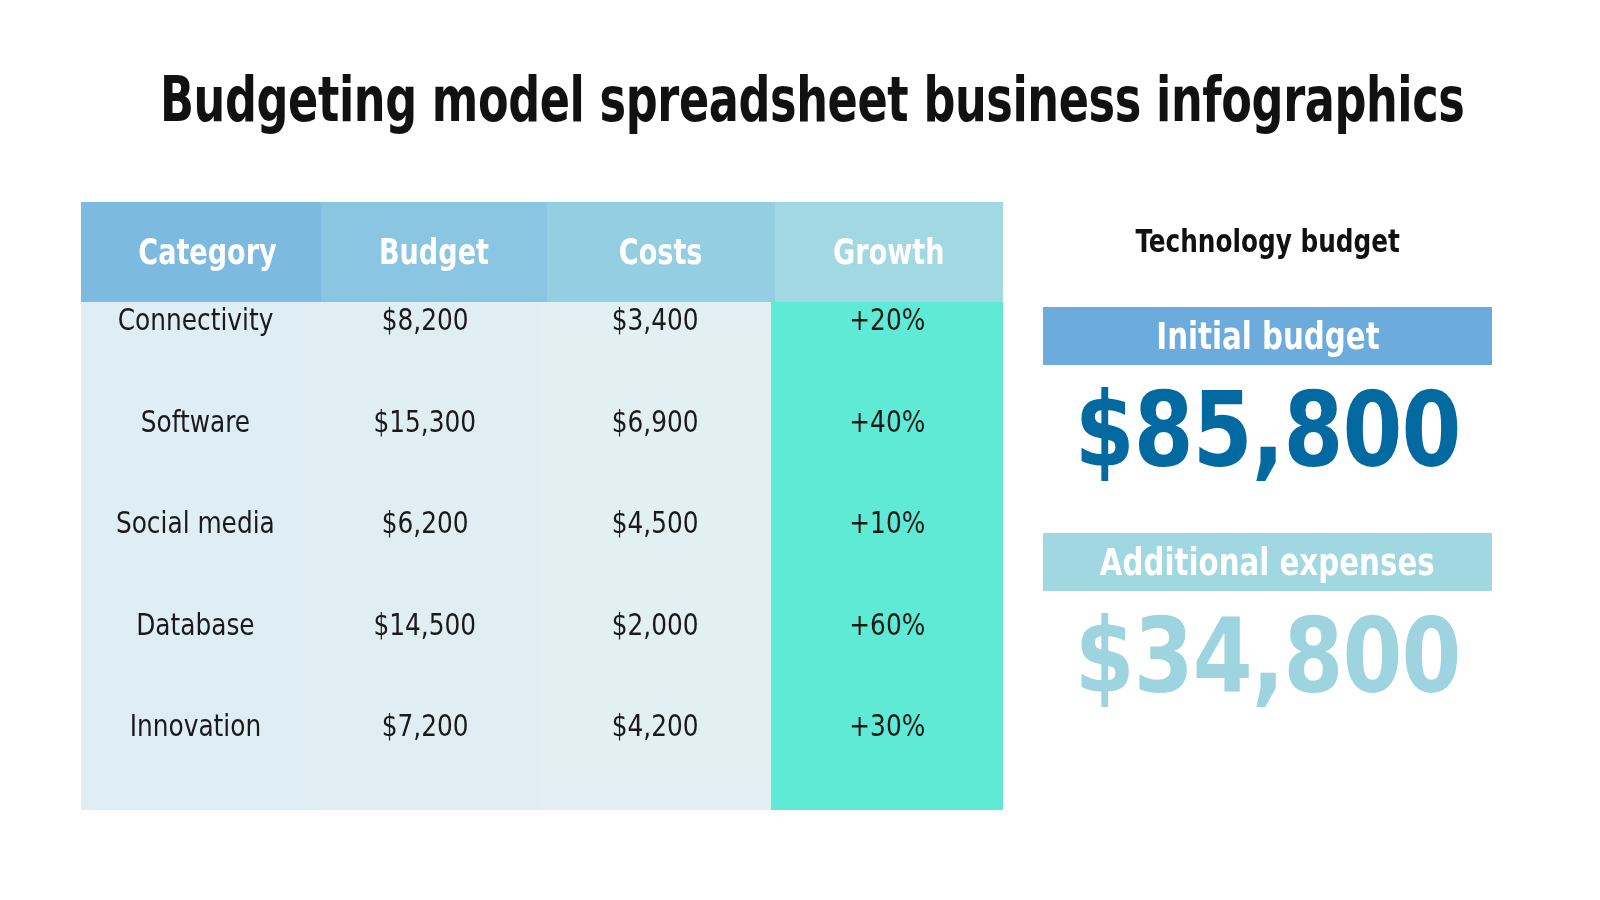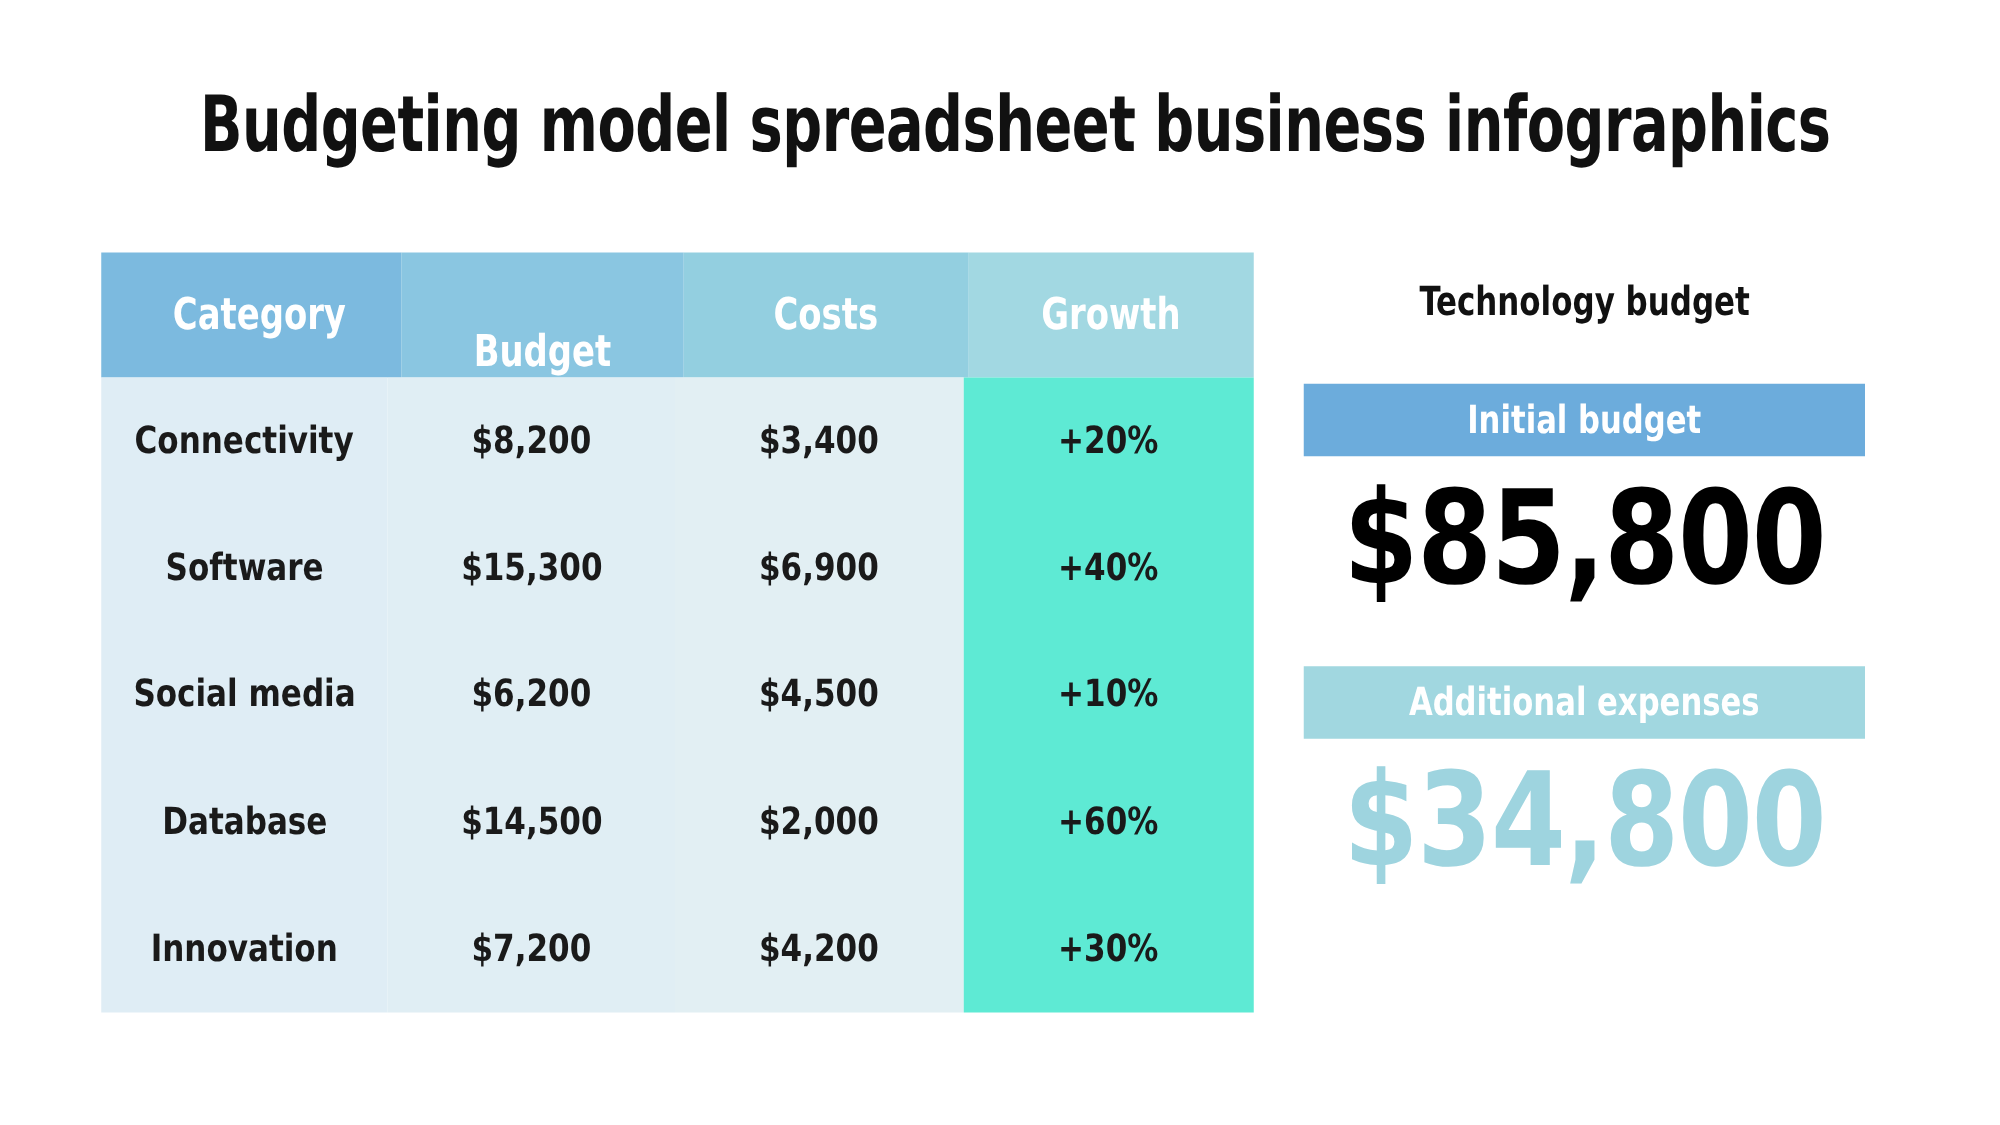--- a/index.html
+++ b/index.html
@@ -62,46 +62,45 @@
     font-weight: 700;
     font-size: 35px;
     letter-spacing: 0px;
     transform: none;
   }
   .th-cell span {
     display: inline-block;
     transform: scaleX(0.86);
   }
   .th-c0 { width: 229px; background: #7CBADF; padding-left: 14px; }
-  .th-c1 { width: 230px; background: #8AC6E1; align-items: flex-end; }
+  .th-c1 { width: 230px; background: #8AC6E1; }
   .th-c2 { width: 231px; background: #93CFE0; }
   .th-c3 { width: 232px; background: #A2D8E2; }
 
   .table-body {
     display: flex;
     width: 100%;
     height: 508px;
   }
   .body-col {
     display: flex;
     flex-direction: column;
   }
   .bc0 { width: 229px; background: #DFEDF5; }
   .bc1 { width: 230px; background: #E0EEF4; }
   .bc2 { width: 231px; background: #E2EFF3; }
   .bc3 { width: 232px; background: #5eead4; }
 
   .td-cell {
     flex: 1 1 0;
     display: flex;
-    align-items: center;
     justify-content: center;
     color: #1a1a1a;
     font-family: "Liberation Sans Narrow", "DejaVu Sans Condensed", "Liberation Sans", sans-serif;
-    font-weight: 700;
+    font-weight: 400;
     font-size: 30px;
   }
   .td-cell span {
     display: inline-block;
     transform: scaleX(0.92);
     white-space: nowrap;
   }
 
   
   #tech-budget-panel {
@@ -124,39 +123,39 @@
 
   .stat-band {
     width: 449px;
     height: 58px;
     display: flex;
     align-items: center;
     justify-content: center;
     color: #ffffff;
     font-family: "Liberation Sans Narrow", "DejaVu Sans Condensed", "Liberation Sans", sans-serif;
     font-weight: 700;
-    font-size: 31px;
+    font-size: 37px;
     white-space: nowrap;
   }
   .stat-band span { display:inline-block; transform: scaleX(0.88); }
   .band-initial { background: #6CACDC; margin-top: 40px; }
   .band-additional { background: #A1D7E0; margin-top: 44px; }
 
   .stat-value {
     width: 449px;
     text-align: center;
     font-family: "Liberation Sans Narrow", "DejaVu Sans Condensed", "Liberation Sans", sans-serif;
     font-weight: 700;
     font-size: 104px;
     line-height: 118px;
     letter-spacing: -1px;
     white-space: nowrap;
   }
   .stat-value span { display:inline-block; transform: scaleX(0.92); }
-  .value-initial { color: #000000; margin-top: 6px; }
+  .value-initial { color: #0369a1; margin-top: 6px; }
   .value-additional { color: #9ED4DF; margin-top: 6px; }
 </style>
 </head>
 <body>
 
 <div id="canvas">
 
   <div id="page-title">Budgeting model spreadsheet business infographics</div>
 
   <div id="budget-table">

